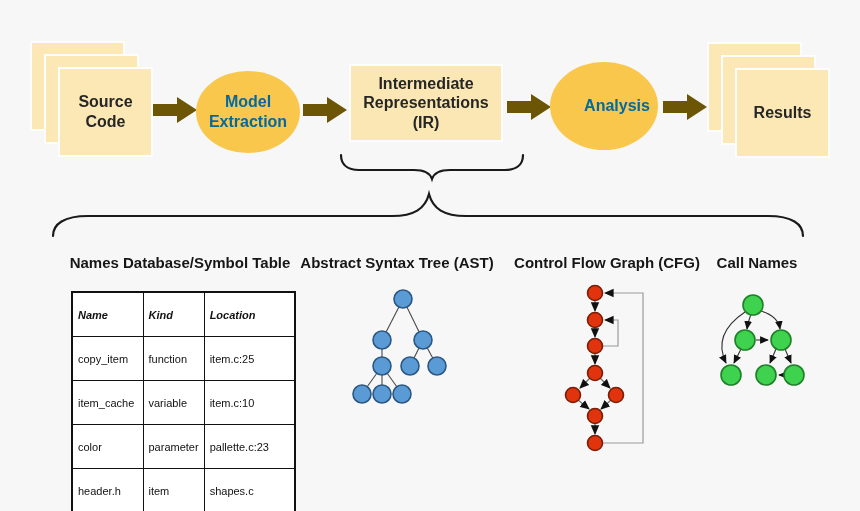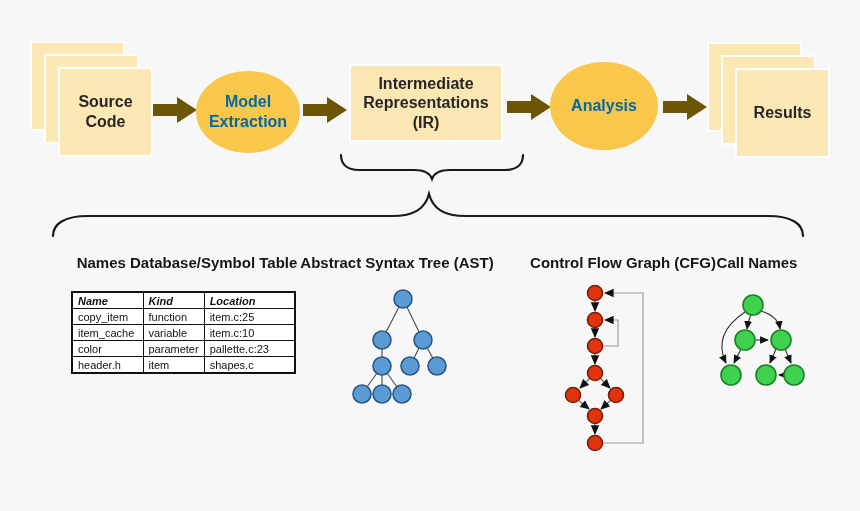--- a/index.html
+++ b/index.html
@@ -39,21 +39,21 @@
   .section-title{
     position:absolute;top:254px;transform:translateX(-50%);
     font-size:15px;font-weight:700;color:#161616;white-space:nowrap;
   }
   
   #symtab{
     position:absolute;left:71px;top:291px;border-collapse:collapse;
     background:#ffffff;border:2px solid #111;table-layout:fixed;
   }
   #symtab th,#symtab td{
-    border:1px solid #111;font-size:11px;padding:0 5px;height:15px;
+    border:1px solid #111;font-size:11px;padding:14px 5px;height:15px;
     text-align:left;white-space:nowrap;overflow:hidden;color:#111;
   }
   #symtab th{font-style:italic;font-weight:bold;}
   
   #overlay{position:absolute;left:0;top:0;pointer-events:none;}
   .brace{fill:none;stroke:#1a1a1a;stroke-width:2.2;stroke-linecap:round;}
 </style>
 </head>
 <body>
 
@@ -80,39 +80,39 @@
   </svg>
 
   <div class="irbox">
     <span>Intermediate Representations (IR)</span>
   </div>
 
   <svg class="flow-arrow" style="left:507px;top:92px;" viewBox="0 0 44 30">
     <path d="M0,9 h24 v-7 l20,13 -20,13 v-7 h-24 z"></path>
   </svg>
 
-  <div class="ellipse" style="left:550px;top:62px;width:108px;height:88px;">
+  <div class="ellipse" style="left:550px;top:62px;width:108px;height:88px;justify-content:flex-end;">
     <span>Analysis</span>
   </div>
 
   <svg class="flow-arrow" style="left:663px;top:92px;" viewBox="0 0 44 30">
     <path d="M0,9 h24 v-7 l20,13 -20,13 v-7 h-24 z"></path>
   </svg>
 
   <div class="paper" style="left:707px;top:42px;"></div>
   <div class="paper" style="left:721px;top:55px;"></div>
   <div class="paper" style="left:735px;top:68px;">
     <div class="lbl">
         <span>Results</span>
       </div>
   </div>
 
-  <div class="section-title" style="left:187px;text-align:center;">Names Database/Symbol Table</div>
+  <div class="section-title" style="left:180px;text-align:center;">Names Database/Symbol Table</div>
   <div class="section-title" style="left:397px;">Abstract Syntax Tree (AST)</div>
-  <div class="section-title" style="left:607px;margin-left:16px;">Control Flow Graph (CFG)</div>
+  <div class="section-title" style="left:607px;">Control Flow Graph (CFG)</div>
   <div class="section-title" style="left:757px;">Call Names</div>
 
   <table id="symtab">
     <colgroup>
         <col style="width:71px">
         <col style="width:60px">
         <col style="width:91px">
       </colgroup>
     <thead>
         <tr id="symtab-head">

